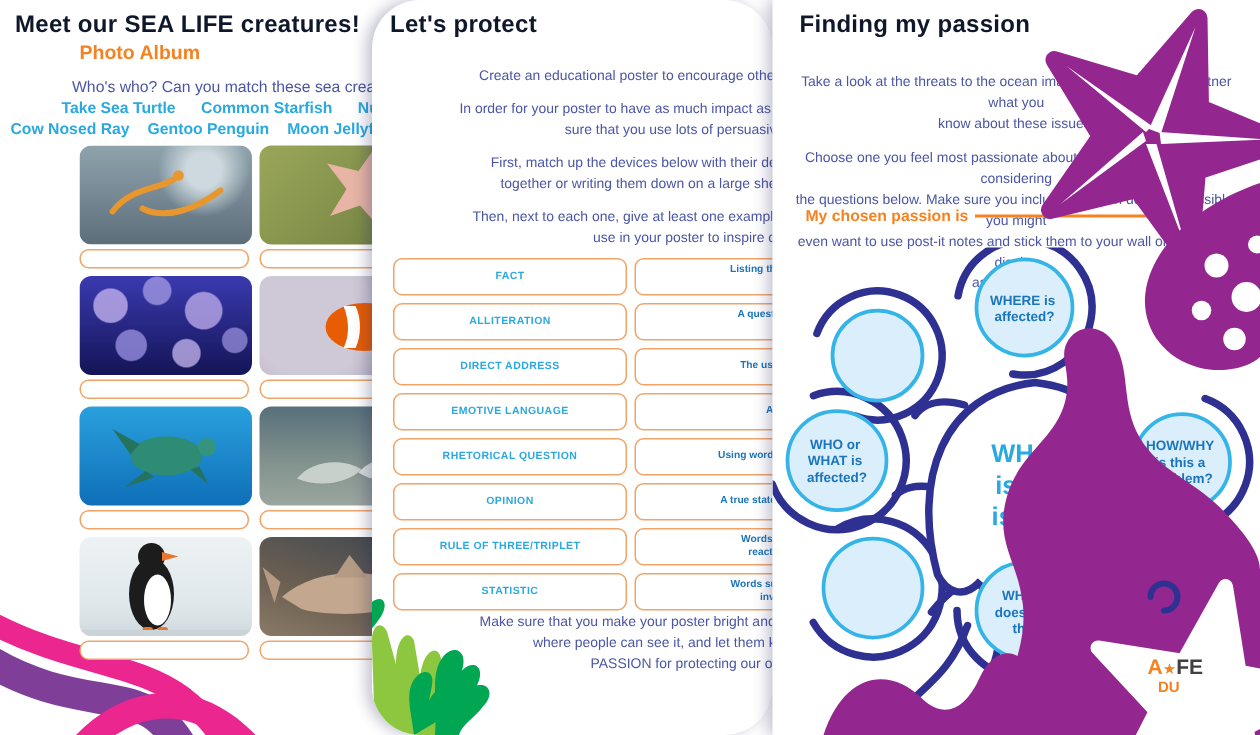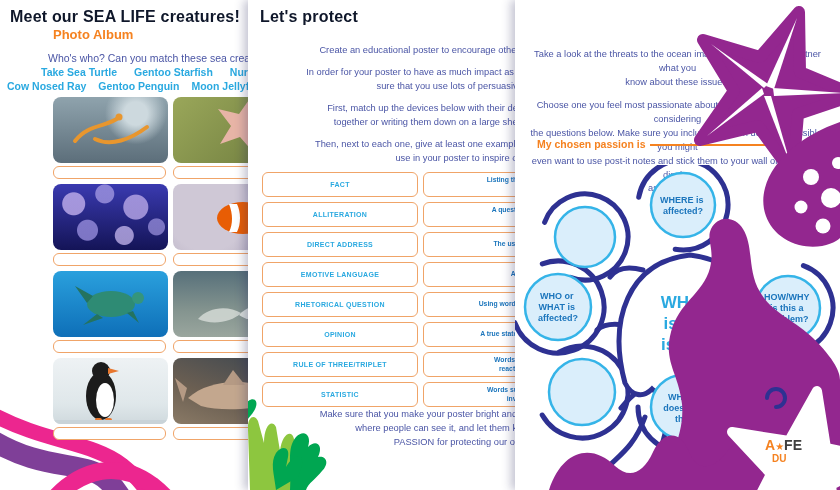--- a/index.html
+++ b/index.html
@@ -1,20 +1,20 @@
 <!DOCTYPE html>
 <html><head>
 <meta charset="utf-8">
 <style>
   html,body{margin:0;padding:0;background:#ffffff;}
   #canvas{position:relative;width:840px;height:490px;overflow:hidden;background:#fff;
           font-family:"Liberation Sans", sans-serif;}
   .page{position:absolute;top:0;height:490px;background:#fff;overflow:hidden;}
   #page-left{left:0;width:252px;z-index:1;}
-  #page-middle{left:248px;width:267px;z-index:2;box-shadow:-4px 0 9px rgba(40,40,90,.28);}
+  #page-middle{left:248px;width:267px;z-index:2;box-shadow:-4px 0 9px rgba(40,40,90,.28);border-radius:32px;}
   #page-right{left:515px;width:325px;z-index:3;box-shadow:-4px 0 9px rgba(40,40,90,.28);}
 
   .ptitle{position:absolute;font-weight:bold;font-size:16px;color:#0f172a;letter-spacing:.2px;white-space:nowrap;}
   .psub{position:absolute;font-weight:bold;font-size:13px;color:#f58220;white-space:nowrap;}
   .bodytxt{color:#4a55a5;font-size:9.3px;line-height:1.5;white-space:pre-line;text-align:center;}
 
   
   .intro{position:absolute;top:52px;left:48px;font-size:10.5px;color:#4a55a5;white-space:nowrap;}
   .namesrow{position:absolute;display:flex;white-space:nowrap;font-size:10.5px;font-weight:bold;color:#2aa9e0;}
   #names1{top:66px;left:41px;gap:17px;}
@@ -71,21 +71,21 @@
 
 <div id="canvas">
 
   <div class="page" id="page-left">
     <div class="ptitle" style="top:8px;left:10px;">Meet our SEA LIFE creatures!</div>
     <div class="psub" style="top:27px;left:10px;padding-left:43px;">Photo Album</div>
     <div class="intro">Who's who? Can you match these sea creatures with their</div>
 
     <div class="namesrow" id="names1">
       <span>Take Sea Turtle</span>
-      <span>Gentoo Starfish</span>
+      <span>Common Starfish</span>
       <span>Nurse Shark</span>
     </div>
     <div class="namesrow" id="names2">
       <span>Cow Nosed Ray</span>
       <span>Gentoo Penguin</span>
       <span>Moon Jellyfish</span>
 
     </div>
 
     <svg width="252" height="97" viewBox="0 0 252 97" style="position:absolute;left:0;top:393px;">
@@ -215,20 +215,21 @@
 
     <svg width="110" height="105" viewBox="0 0 110 105" style="position:absolute;left:-2px;top:385px;">
       <path d="M 0 18 C 8 10 14 16 8 26 C 4 32 0 36 0 36 Z" fill="#00a651"></path>
       <path d="M 4 105 L 2 45 C 1 32 8 28 12 36 L 18 58 C 18 40 26 34 30 42 L 34 66 C 36 48 46 44 48 54 L 48 80 C 56 66 64 68 62 80 L 56 105 Z" fill="#8dc63f"></path>
       <path d="M 44 105 C 46 80 40 64 50 52 C 58 44 66 50 62 62 C 70 54 78 60 72 72 C 80 70 84 78 76 86 C 70 94 62 98 60 105 Z" fill="#00a651"></path>
       <path d="M 30 105 C 28 88 24 78 30 68 C 36 60 44 62 42 72 L 40 82 C 48 68 58 68 56 80 L 52 92 Z" fill="#00a651"></path>
     </svg>
   </div>
 
   <div class="page" id="page-right">
+    <div class="ptitle" style="top:8px;left:18px;">Finding my passion</div>
 
     <div id="right-paras">
       <p class="bodytxt">Take a look at the threats to the ocean images. Discuss with a partner what you
 know about these issues.</p>
       <p class="bodytxt">Choose one you feel most passionate about and create a mind map, considering
 the questions below. Make sure you include as much detail as possible, you might
 even want to use post-it notes and stick them to your wall or classroom display
 as a reminder.</p>
     </div>
 

